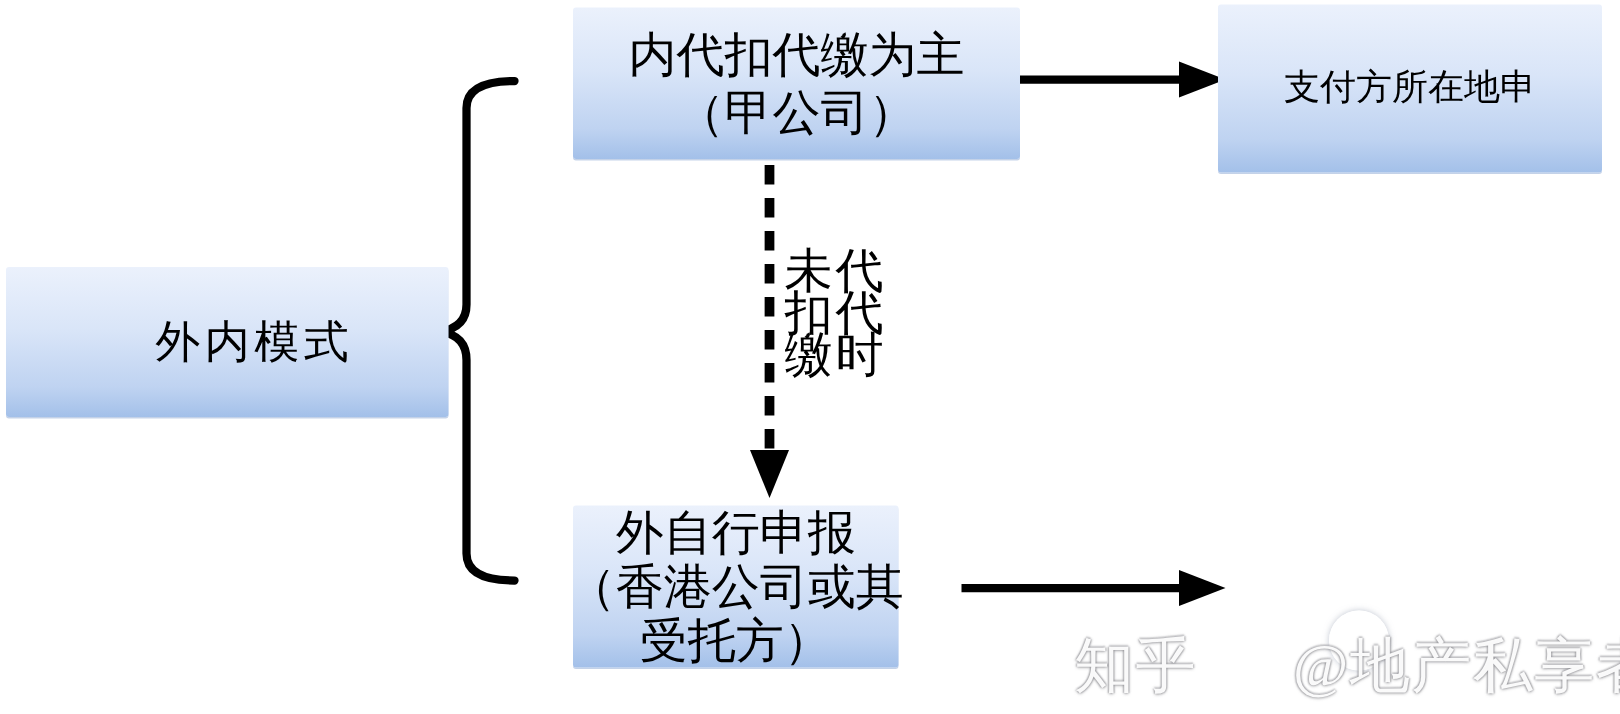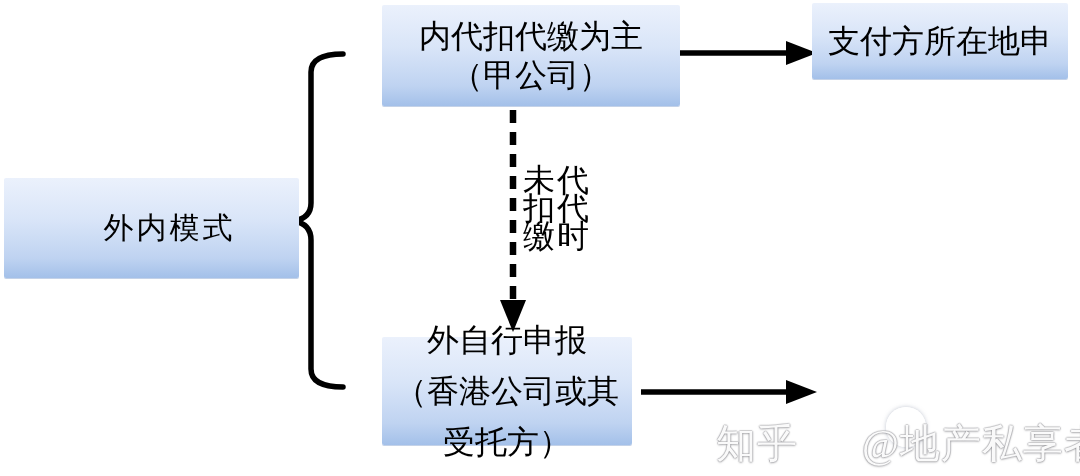--- a/index.html
+++ b/index.html
@@ -29,22 +29,22 @@
     flex-direction: column;
     align-items: center;
     justify-content: center;
     text-align: center;
     color: #000000;
   }
   .node .line { display: block; white-space: nowrap; }
 
   #node-root        { left: 4px;   top: 178px; width: 259px; height: 100px; font-size: 30px; letter-spacing: 3px; padding-left: 36px; }
   #node-top-middle  { left: 382px; top: 5px;   width: 298px; height: 101px; font-size: 32px; line-height: 39px; }
-  #node-top-right   { left: 812px; top: 3px;   width: 256px; height: 76px; font-size: 32px; line-height: 40px; }
-  #node-bottom-middle { left: 382px; top: 337px; width: 250px; height: 108px; font-size: 32px; line-height: 36px; gap: 15px; }
+  #node-top-right   { left: 812px; top: 3px;   width: 256px; height: 112px; font-size: 24px; line-height: 40px; }
+  #node-bottom-middle { left: 382px; top: 337px; width: 217px; height: 108px; font-size: 32px; line-height: 36px; }
   #node-bottom-right  { left: 812px; top: 328px; width: 256px; height: 102px; font-size: 32px; line-height: 36px; }
 
   #dashed-arrow-label {
     position: absolute;
     left: 523px; top: 166px;
     width: 60px;
     font-size: 32px;
     line-height: 28px;
     letter-spacing: 2px;
     color: #000000;

